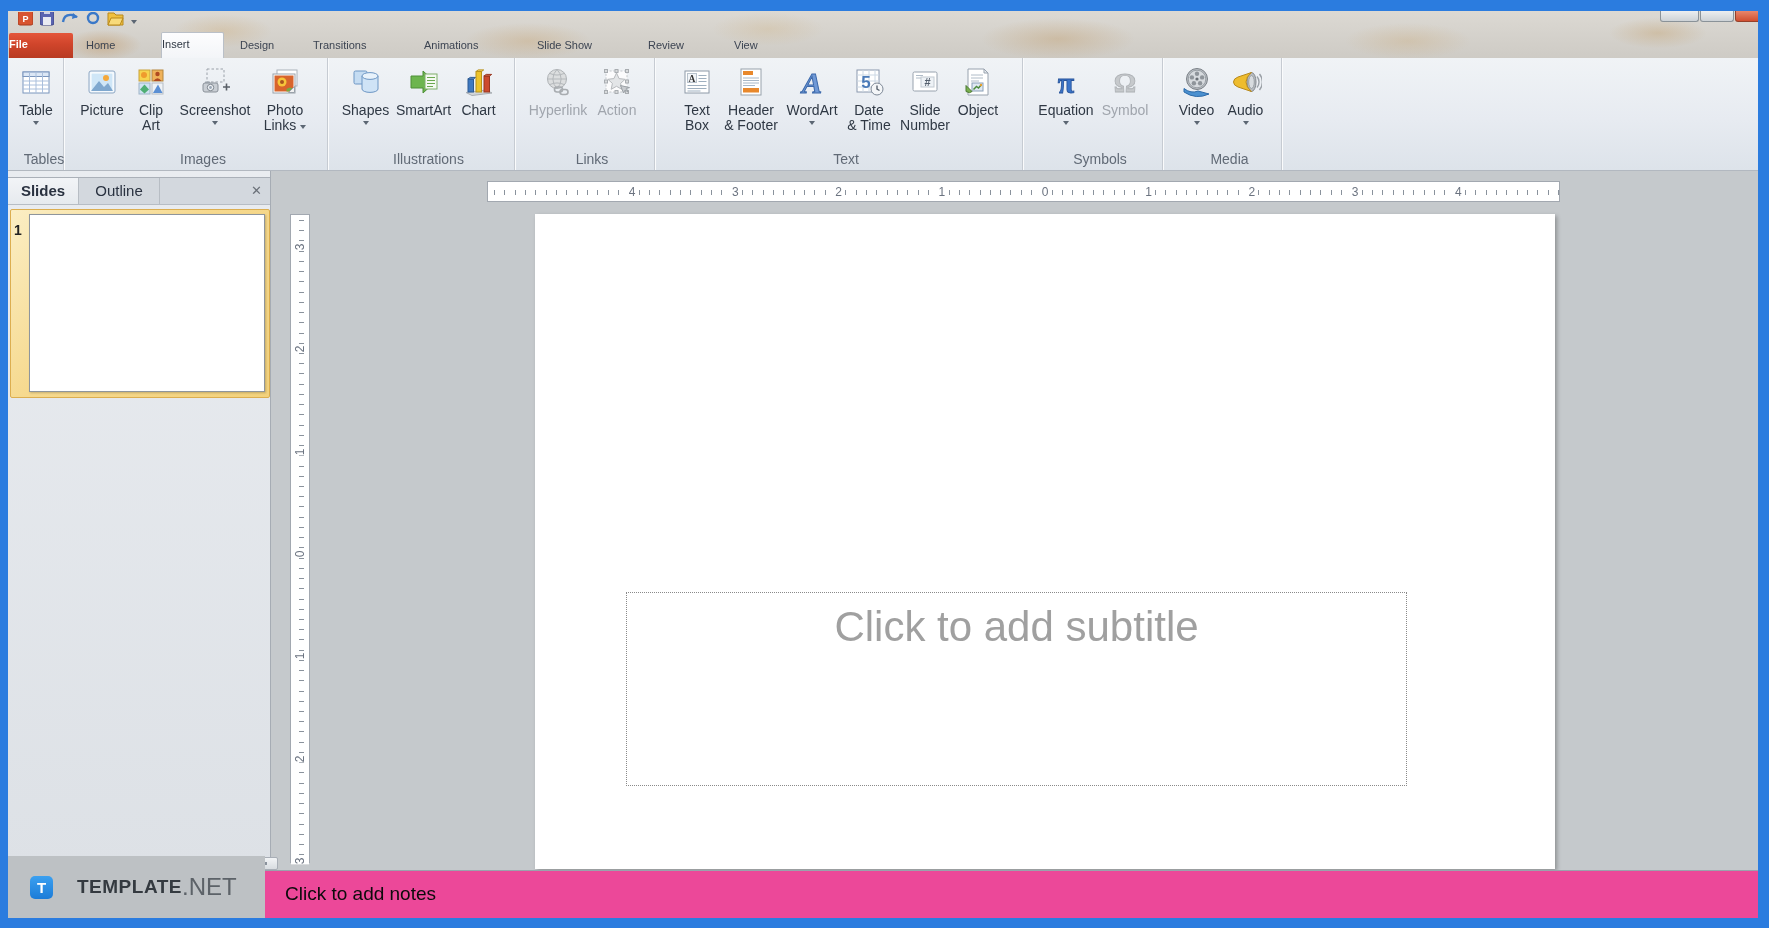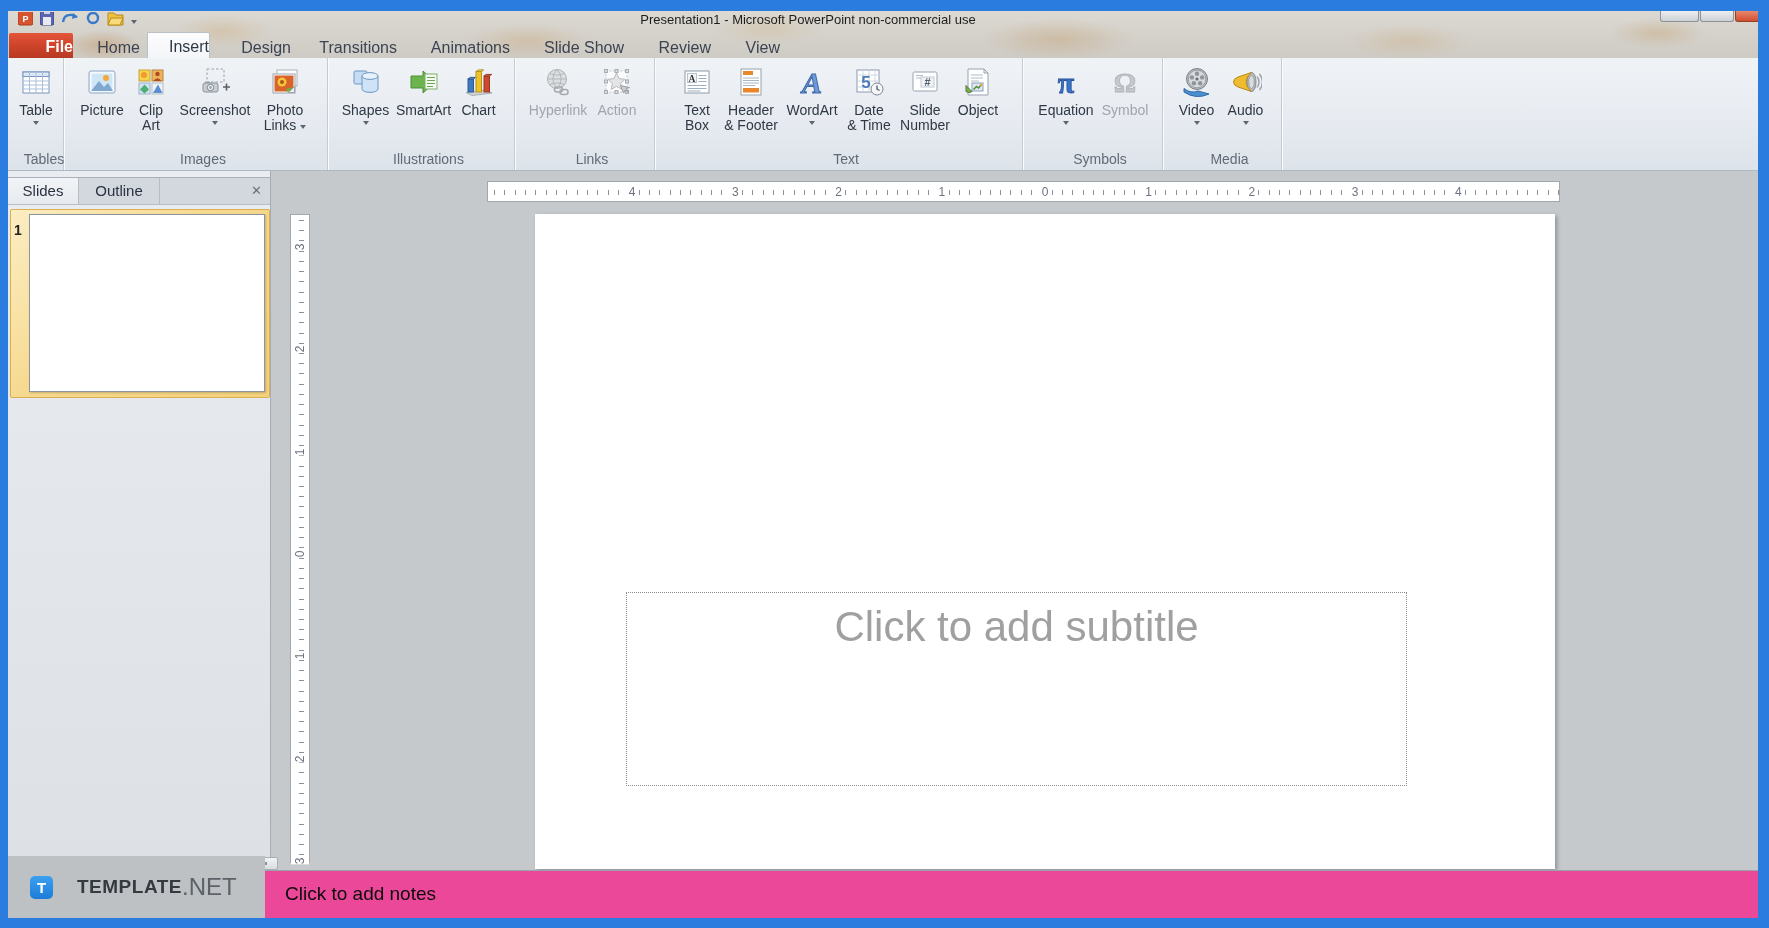--- a/index.html
+++ b/index.html
@@ -22,21 +22,21 @@
     font-size:13px;color:#1d1d1d;white-space:nowrap;}
   
   .qat{position:absolute;left:10px;top:0;height:15px;display:flex;align-items:flex-end;gap:7px;}
   .qicon{display:block;}
   .winbtn{position:absolute;top:0;height:10px;border:1px solid #8a9298;border-top:none;
     border-radius:0 0 3px 3px;background:linear-gradient(#eceef0,#cdd2d6);}
   .winbtn.close{background:linear-gradient(#e8876c,#d14f30);border-color:#96402a;}
 
   
   .tabrow{position:absolute;left:0;top:20px;height:27px;width:100%;display:flex;align-items:flex-end;}
-  .tab{display:inline-block;height:19px;padding-top:6px;text-align:right;font-size:16px;color:#3c4452;cursor:default;}
+  .tab{display:inline-block;height:19px;padding-top:6px;text-align:left;font-size:11px;color:#3c4452;cursor:default;}
   .filetab{background:linear-gradient(180deg,#e4563a 0%,#d0452b 45%,#b83a22 100%);
     color:#fff;font-weight:bold;border-radius:2px 2px 0 0;height:20px;padding-top:5px;}
   .tab.active{background:linear-gradient(#fdfdfe,#f3f5f8);border:1px solid #bac0c8;border-bottom:none;
     border-radius:2px 2px 0 0;height:20px;padding-top:5px;box-sizing:content-box;color:#2f3844;}
 
   
   .ribbon{position:absolute;left:0;top:47px;width:100%;height:112px;
     background:linear-gradient(180deg,#f0f3f6 0%,#e7ebf1 55%,#dde3ea 100%);
     border-bottom:1px solid #b2b8c0;}
   .rgroup{position:absolute;top:0;height:100%;}
@@ -50,21 +50,21 @@
   .caret{width:0;height:0;border-left:3.5px solid transparent;border-right:3.5px solid transparent;
     border-top:4px solid #5c6673;margin:3px auto 0;}
   .caret.inline{display:inline-block;margin:0 0 1px 4px;}
 
   
   .panel{position:absolute;left:0;top:160px;width:263px;bottom:47px;
     background:linear-gradient(180deg,#e9ecf0,#dde1e6);border-right:1px solid #a6acb4;box-sizing:border-box;}
   .ptabs{position:absolute;left:0;top:6px;width:100%;height:26px;background:#d3d8de;
     border-top:1px solid #aab0b8;border-bottom:1px solid #b7bdc4;display:flex;}
   .ptab{font-size:15px;color:#2a3240;padding:4px 0 0 0;text-align:center;height:22px;border-right:1px solid #b7bdc4;}
-  .ptab.active{background:linear-gradient(#f2f4f7,#e6eaee);font-weight:normal;}
+  .ptab.active{background:linear-gradient(#f2f4f7,#e6eaee);font-weight:bold;}
   .pclose{position:absolute;right:8px;top:5px;font-size:13px;color:#6a7078;cursor:default;}
   .thumbsel{position:absolute;left:2px;top:38px;width:258px;height:187px;
     background:linear-gradient(135deg,#fbeec4 0%,#f6d98e 45%,#f3d27c 100%);
     border:1px solid #dcae50;border-radius:2px;}
   .slidenum1{position:absolute;left:3px;top:12px;font-size:14px;font-weight:bold;color:#222;}
   .thumb{position:absolute;left:18px;top:4px;width:234px;height:176px;background:#fff;
     border:1px solid #8e959c;box-shadow:1px 1px 2px rgba(0,0,0,.2);}
 
   
   .hruler{position:absolute;left:479px;top:170px;width:1073px;height:21px;background:#fff;
@@ -125,32 +125,31 @@
         </svg>
       <svg class="qicon" width="14" height="14" viewBox="0 0 14 14">
           <circle cx="7" cy="6" r="5" fill="none" stroke="#3a78c8" stroke-width="2.4"></circle>
         </svg>
       <svg class="qicon" width="17" height="14" viewBox="0 0 17 14">
           <path d="M1 13 L1 1 L7 1 L9 3 L16 3 L16 13 Z" fill="#f0c040" stroke="#b8891c"></path>
           <path d="M1 13 L4 6 L16 6 L13 13 Z" fill="#f8da7a" stroke="#b8891c"></path>
         </svg>
       <div class="caret" style="margin-top:0;margin-bottom:2px"></div>
     </div>
-    <div class="titletext">Presentation1 - Microsoft PowerPoint non-commercial use</div>
     <div class="winbtn" style="left:1652px;width:37px"></div>
     <div class="winbtn" style="left:1692px;width:32px"></div>
     <div class="winbtn close" style="left:1727px;width:29px"></div>
   </div>
 
   <div class="tabrow">
     <span class="tab filetab" style="margin-left:1px;width:64px">File</span>
     <span class="tab" style="margin-left:13px;width:54px">Home</span>
-    <span class="tab active" style="margin-left:7px;width:61px">Insert</span>
+    <span class="tab active" style="margin-left:21px;width:61px">Insert</span>
     <span class="tab" style="margin-left:16px;width:65px">Design</span>
-    <span class="tab" style="margin-left:23px;width:83px">Transitions</span>
+    <span class="tab" style="margin-left:8px;width:83px">Transitions</span>
     <span class="tab" style="margin-left:28px;width:85px">Animations</span>
     <span class="tab" style="margin-left:28px;width:86px">Slide Show</span>
     <span class="tab" style="margin-left:25px;width:62px">Review</span>
     <span class="tab" style="margin-left:24px;width:45px">View</span>
   </div>
 
   <div class="ribbon">
 
     <div class="rgroup" style="left:1px;width:54px">
       <div class="gbtns">

